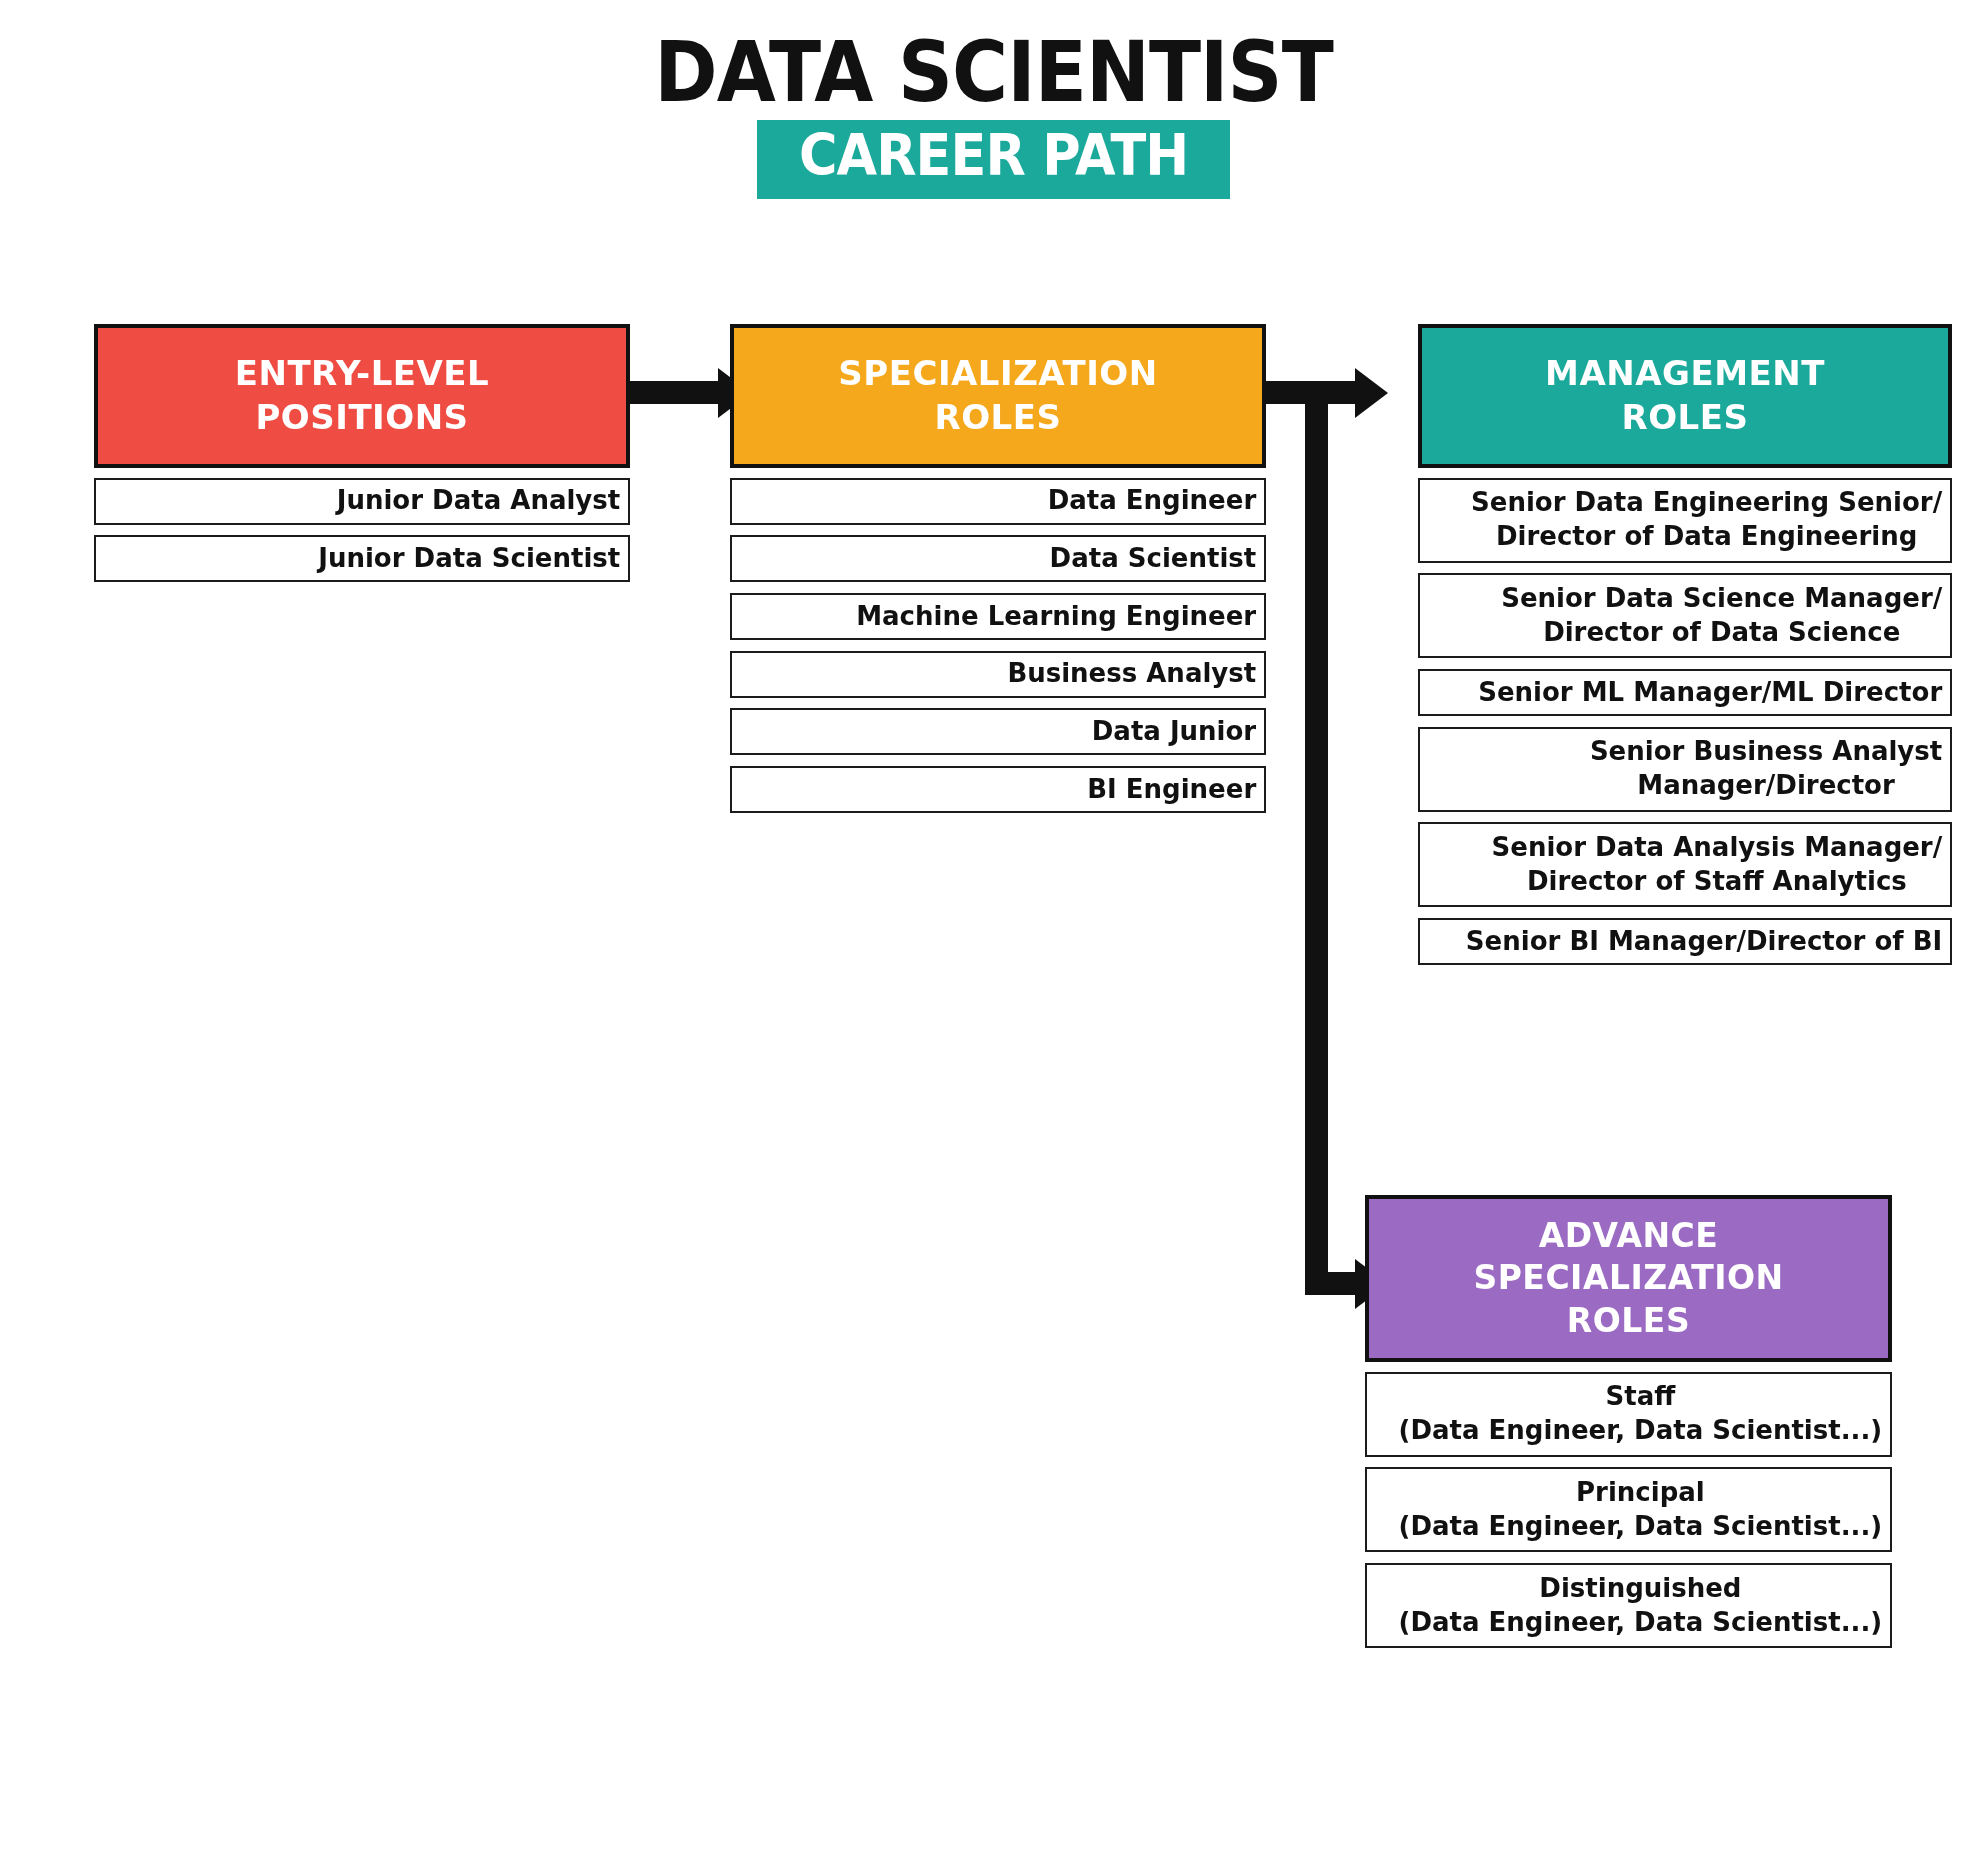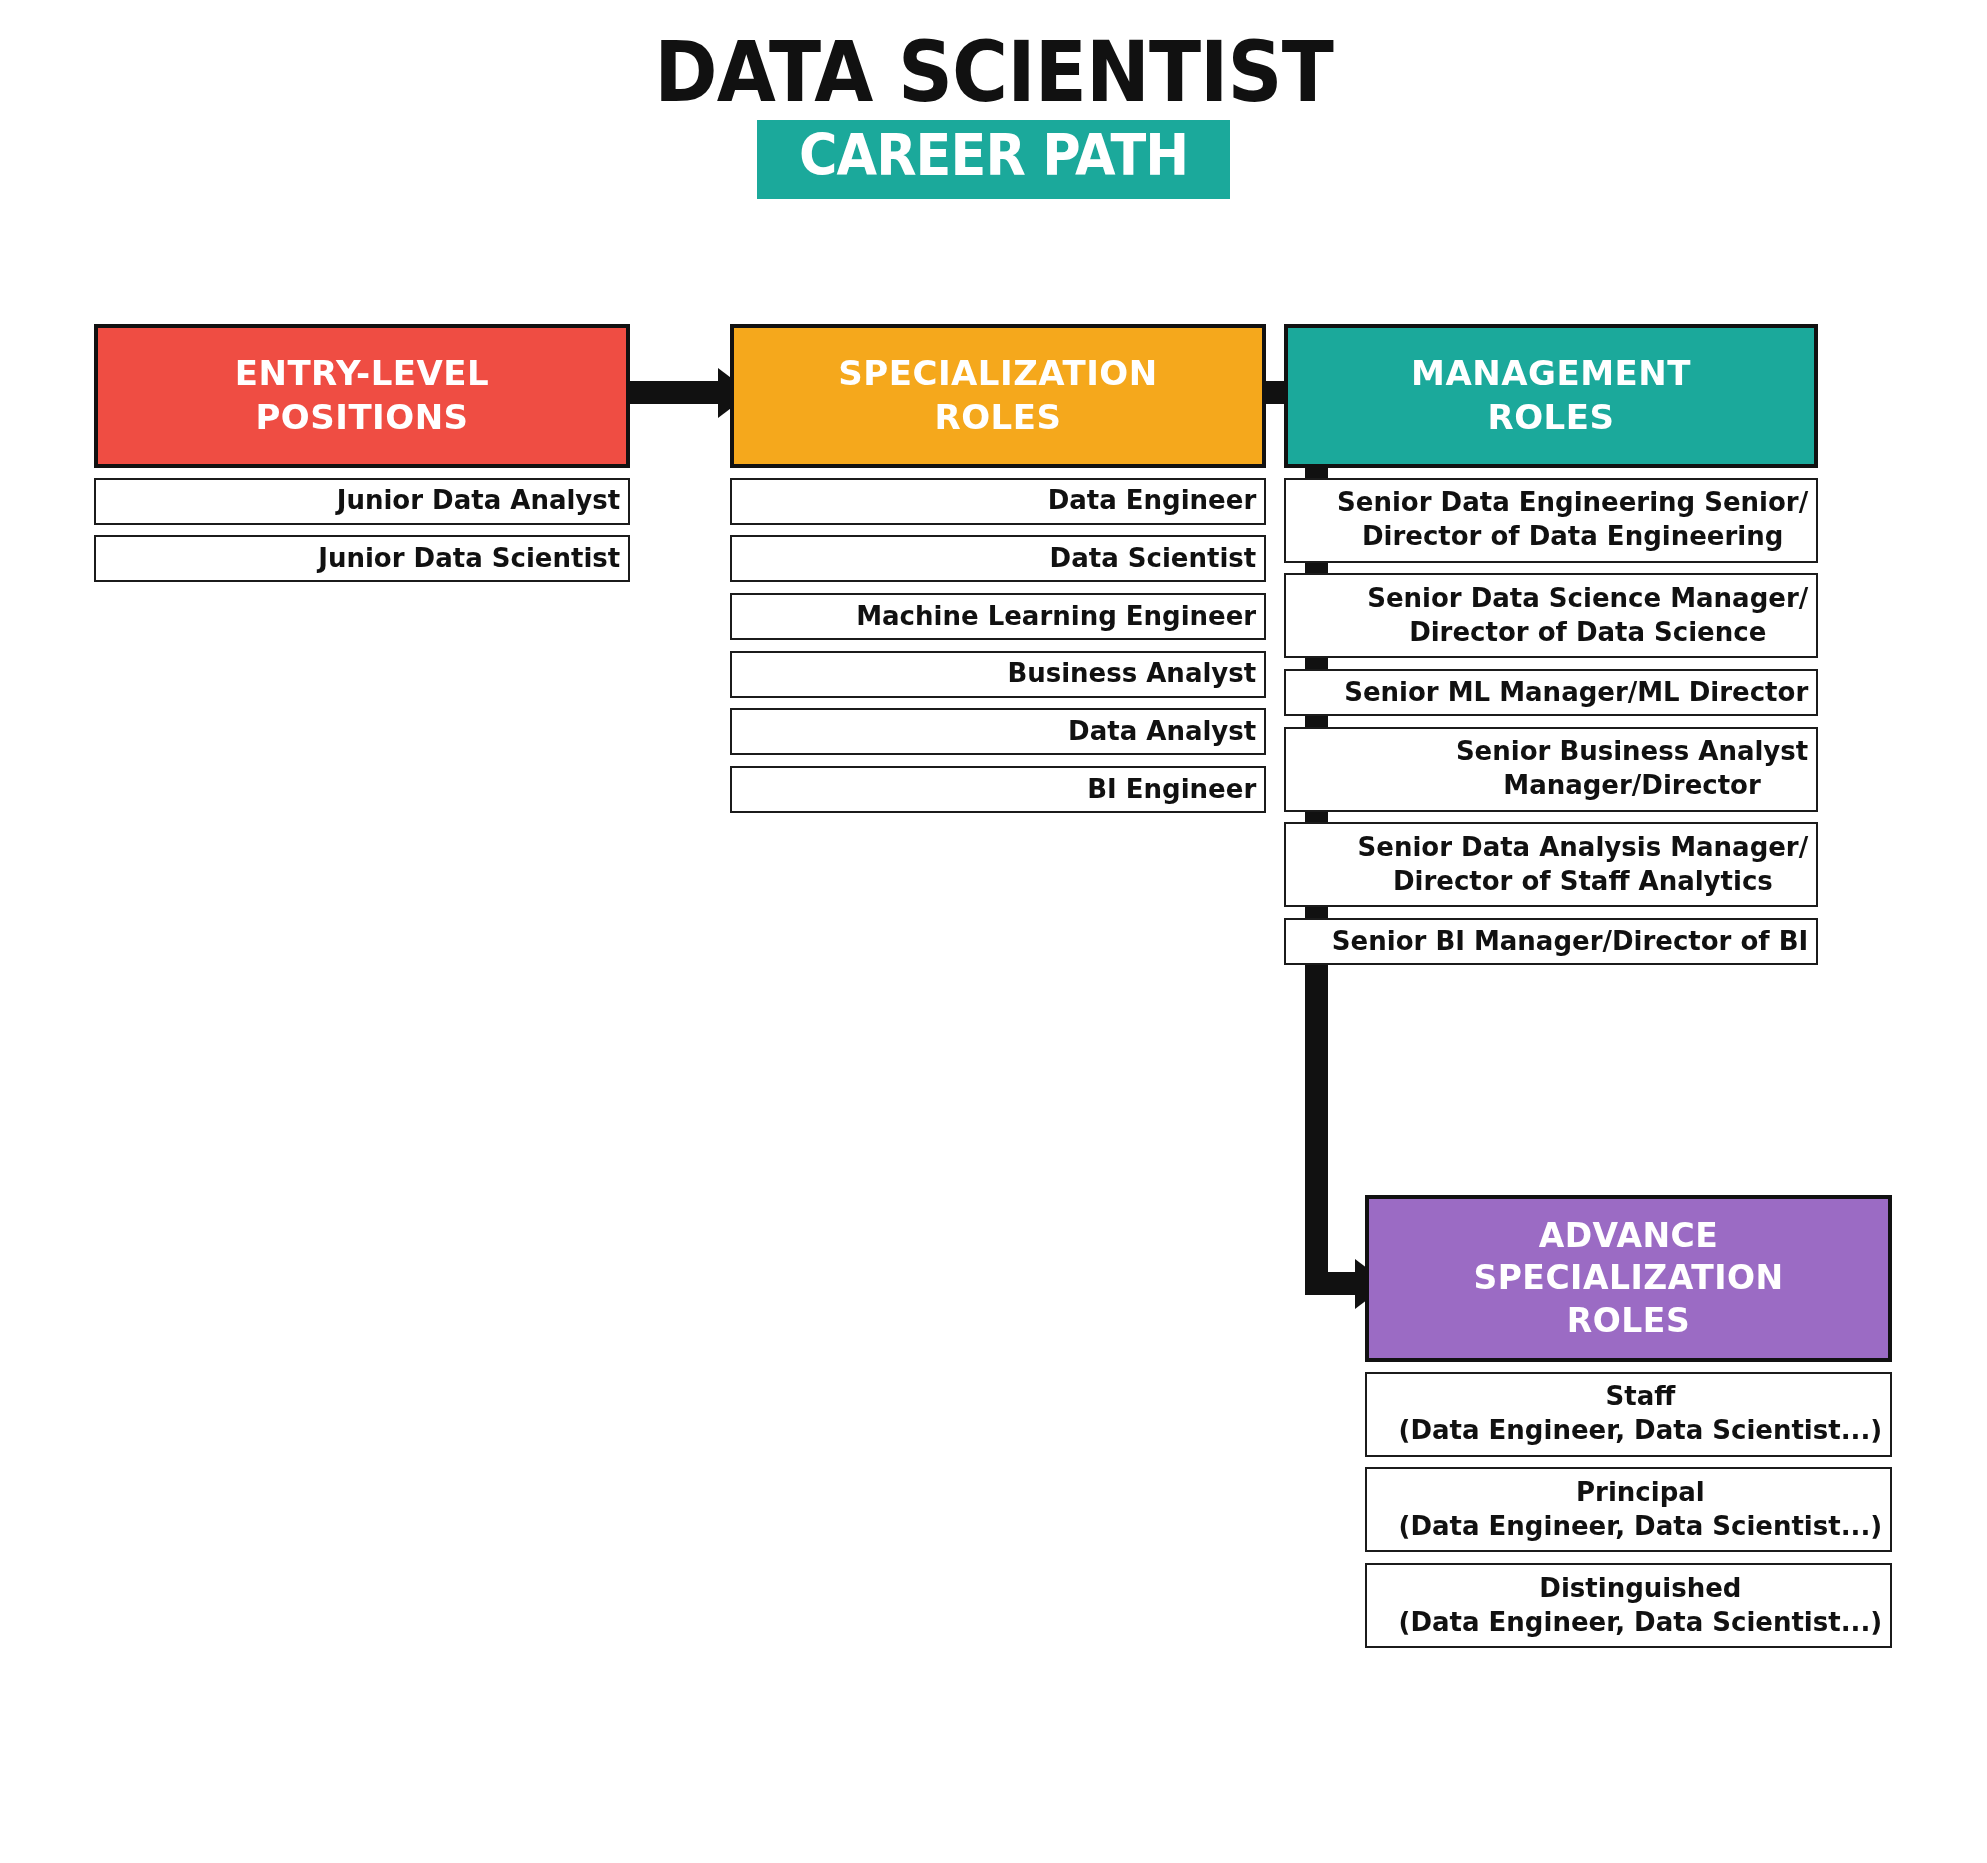--- a/index.html
+++ b/index.html
@@ -49,21 +49,21 @@
     line-height: 1.18;
     padding: 1.9px 25px 9.7px 25px;
     font-family: "DejaVu Sans", sans-serif;
   }
   .title-banner span { display: inline-block; transform: scaleX(0.92); }
 
   
   .col { position: absolute; }
   .col-entry { left: 94px;  top: 324px; width: 536px; }
   .col-spec  { left: 730px; top: 324px; width: 536px; }
-  .col-mgmt  { left: 1284px;top: 324px; width: 534px; }
+  .col-mgmt  { left: 1418px;top: 324px; width: 534px; }
   .col-adv   { left: 1365px;top: 1195px;width: 527px; }
 
   
   .hdr {
     border: 4.9px solid #111111;
     color: #ffffff;
     text-align: center;
     font-weight: 700;
     font-size: 34px;
     letter-spacing: 0.5px;
@@ -175,21 +175,21 @@
             <div>Machine Learning Engineer</div>
           </div>
       </div>
       <div class="item item-1">
         <div>
             <div>Business Analyst</div>
           </div>
       </div>
       <div class="item item-1">
         <div>
-            <div>Data Analyst</div>
+            <div>Data Junior</div>
           </div>
       </div>
       <div class="item item-1">
         <div>
             <div>BI Engineer</div>
           </div>
       </div>
     </div>
   </div>
 

